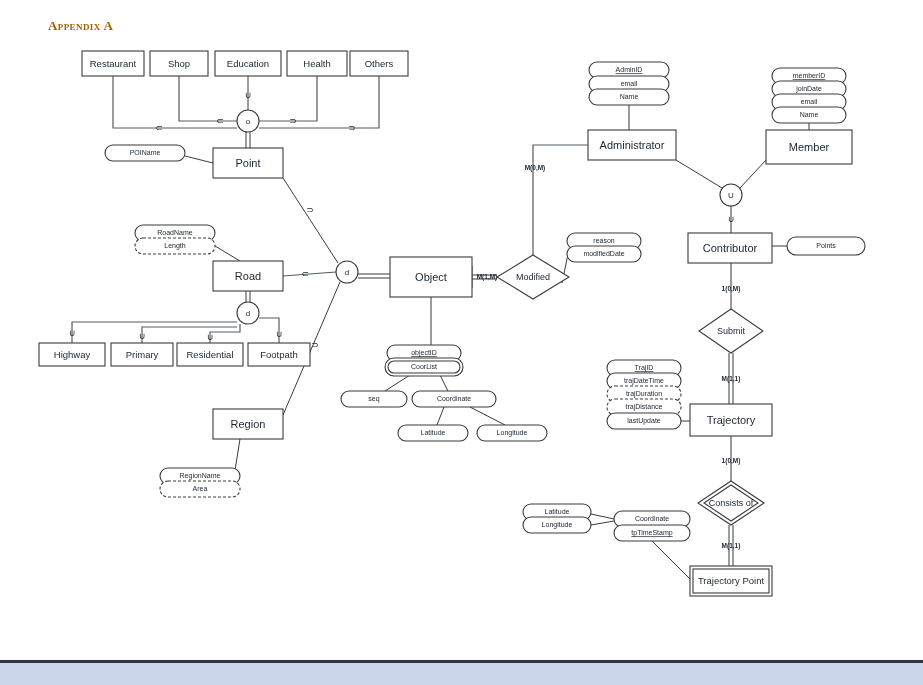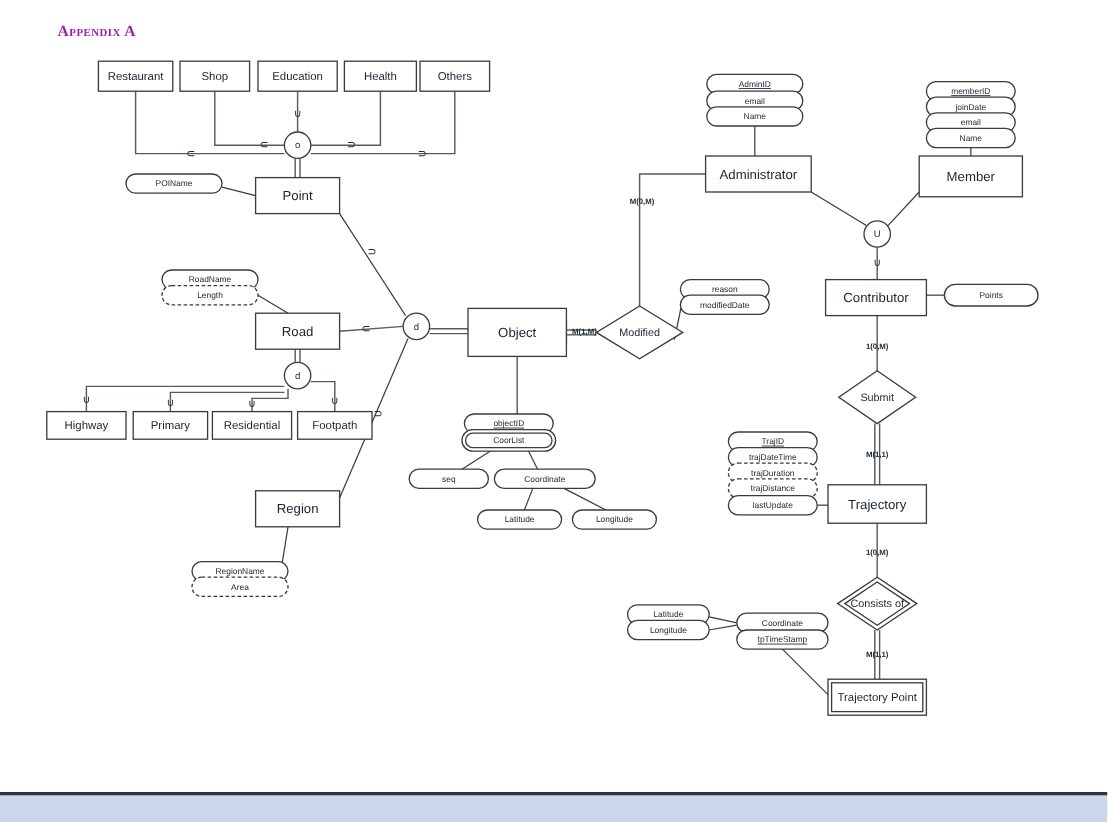--- a/index.html
+++ b/index.html
@@ -25,21 +25,21 @@
   }
   #appendix-title {
     position: absolute;
     left: 48px;
     top: 18px;
     font-family: "Liberation Serif", serif;
     font-weight: bold;
     font-size: 13px;
     font-variant: small-caps;
     letter-spacing: 0.4px;
-    color: #a21caf;
+    color: #a16207;
     white-space: nowrap;
   }
   #viewer-chrome {
     position: absolute;
     left: 0;
     top: 660px;
     width: 923px;
     height: 25px;
   }
   #chrome-rule {

